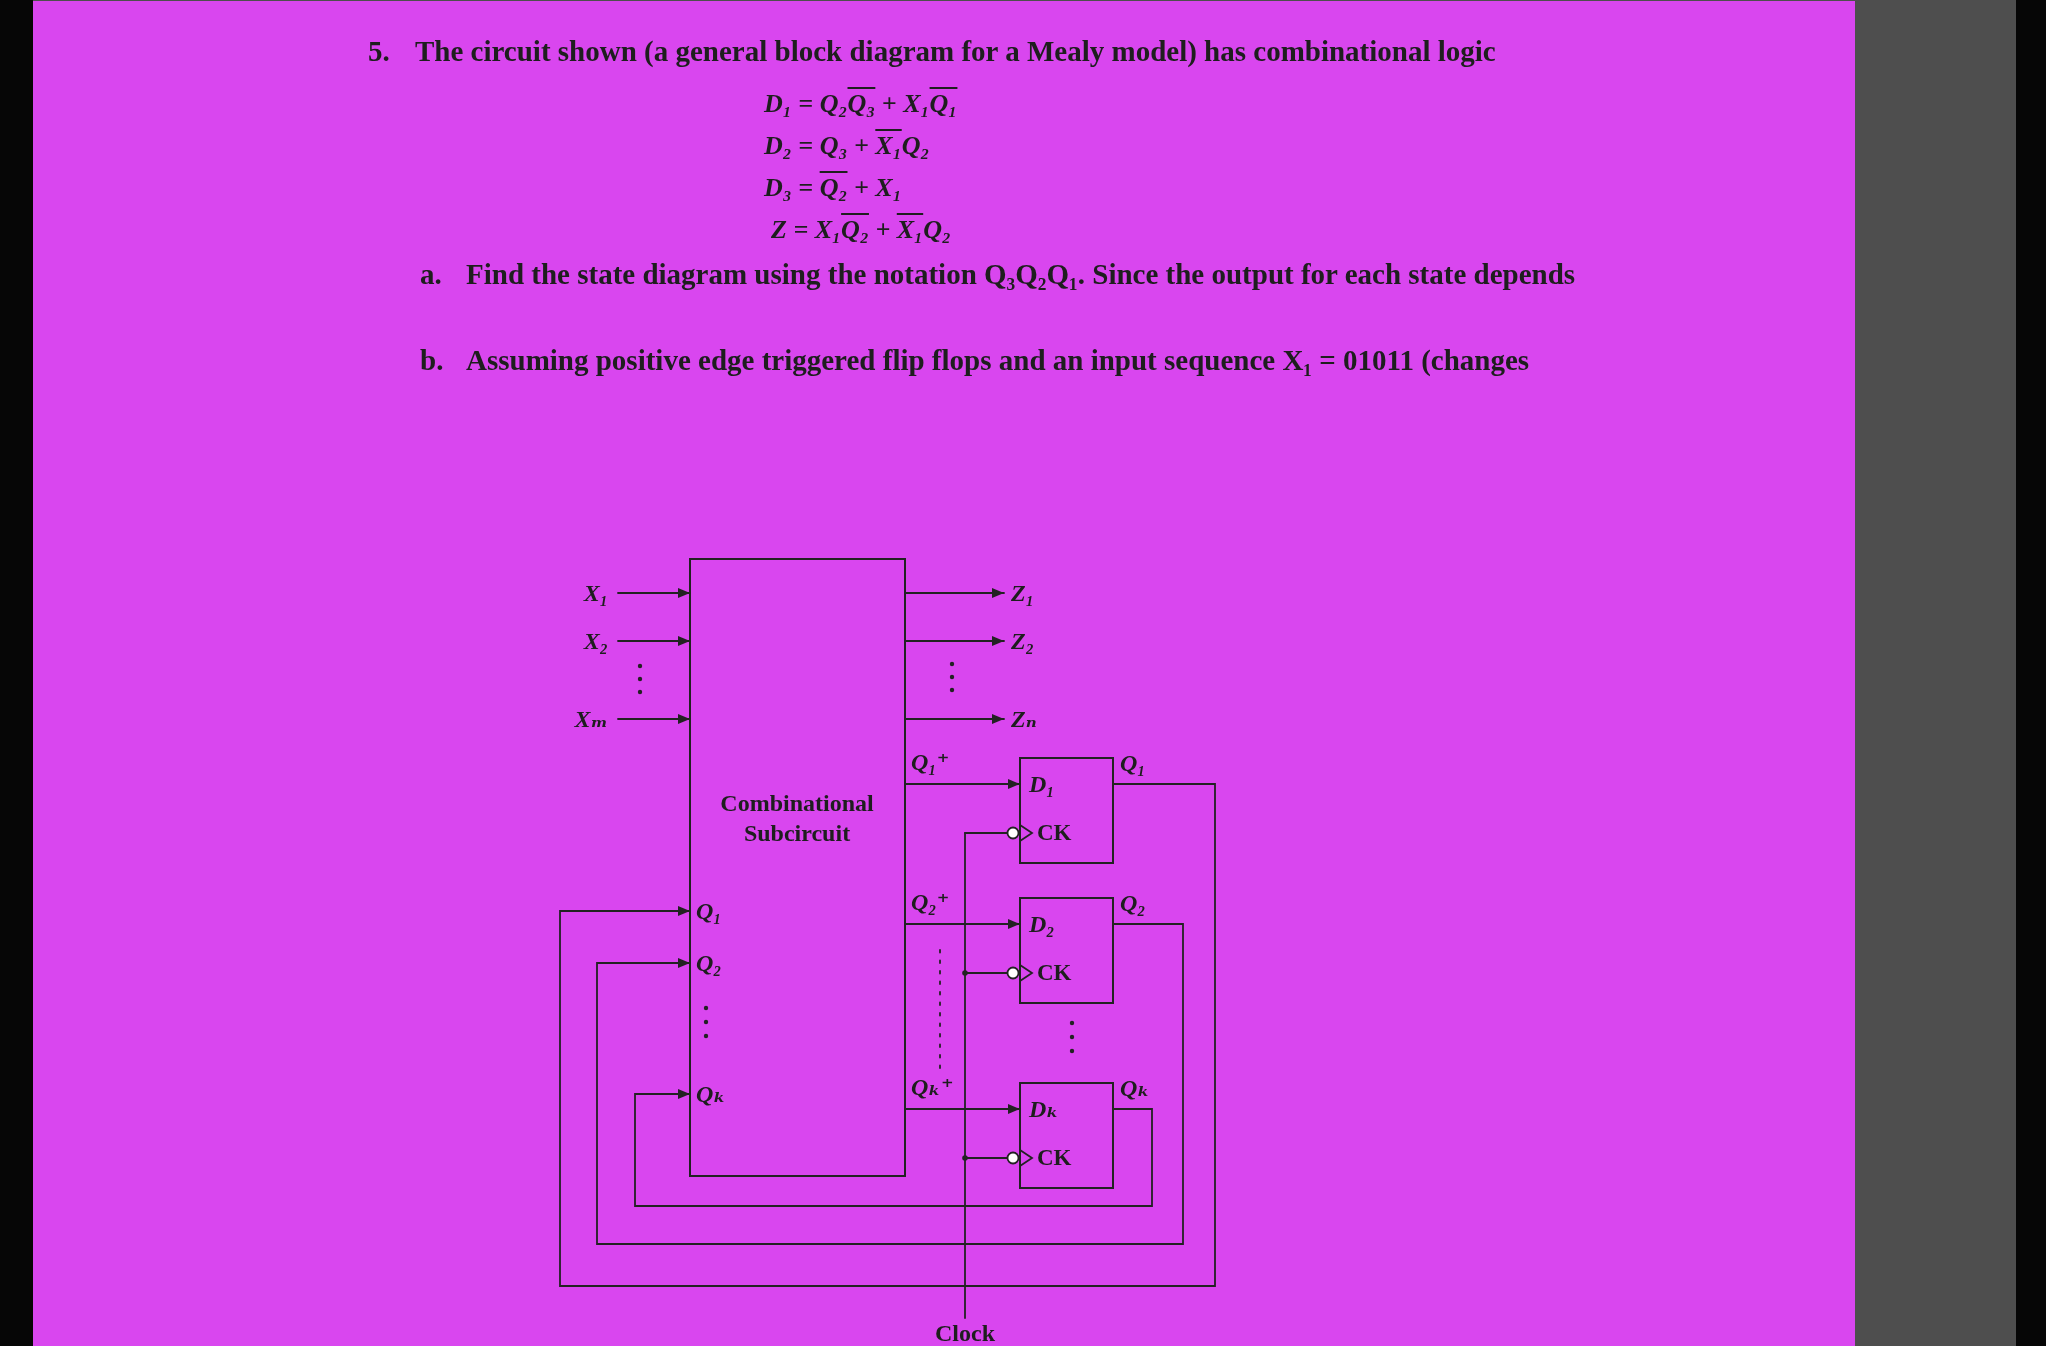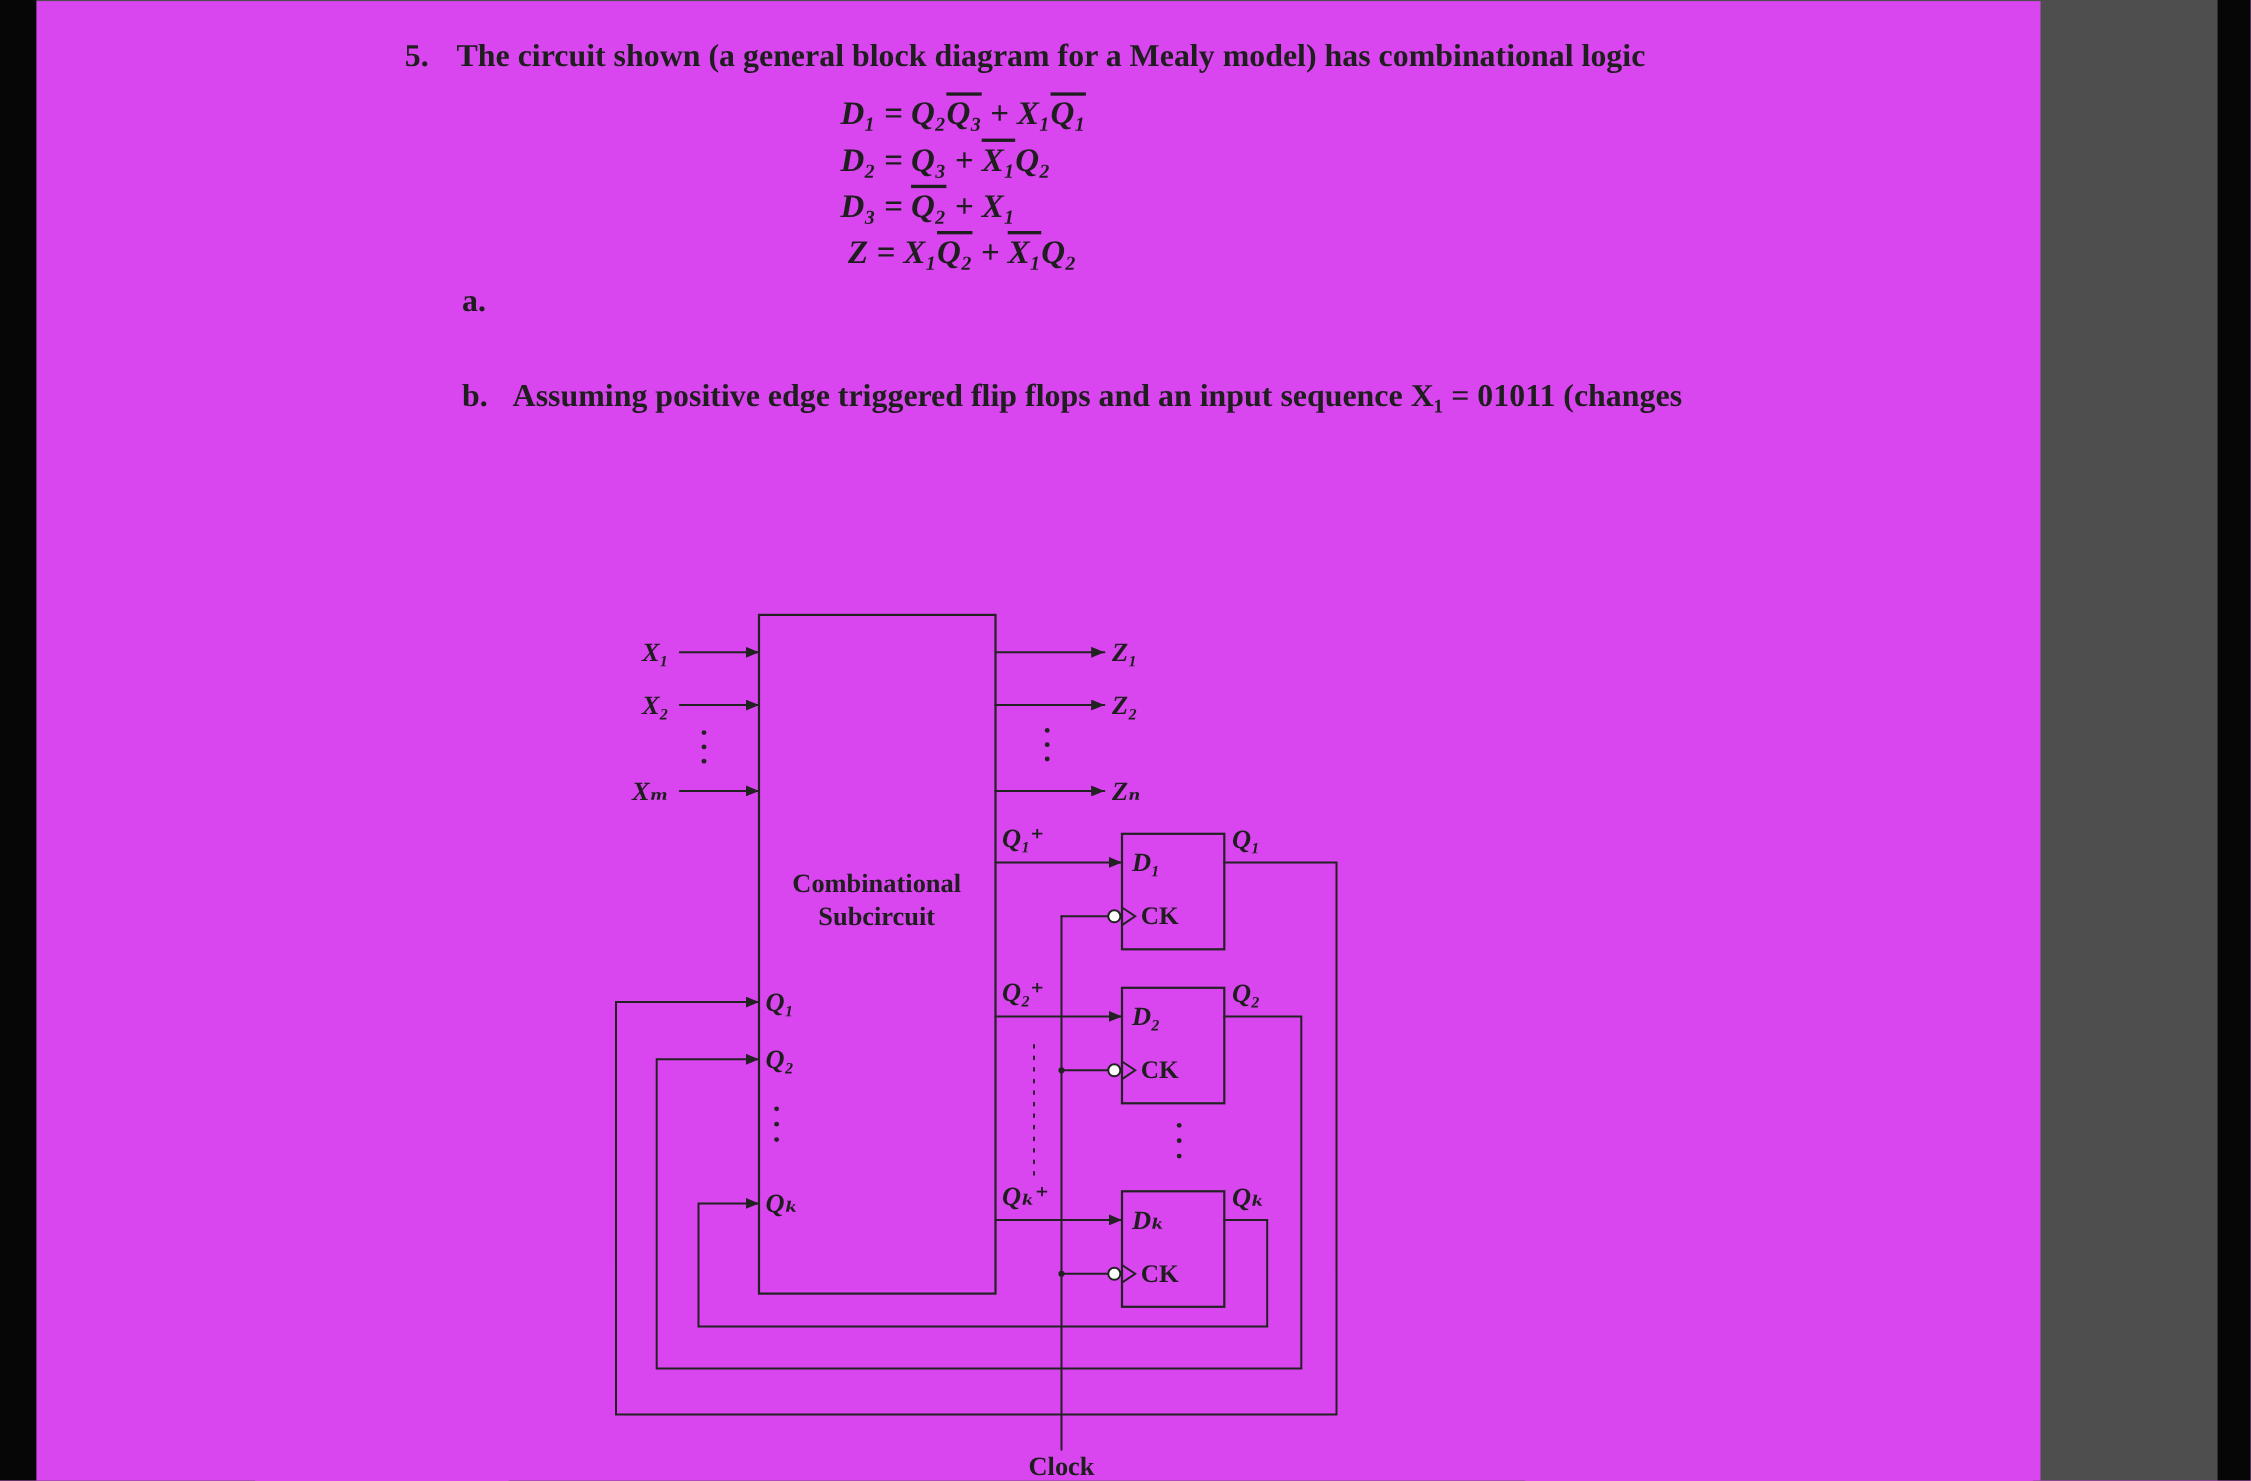--- a/index.html
+++ b/index.html
@@ -17,21 +17,21 @@
     position: absolute; left: 33px; top: 1px;
     width: 1822px; height: 1346px;
     background: #d946ef;
     font-weight: bold;
   }
   .title-row { position: absolute; left: 335px; top: 34px; font-size: 29px; white-space: nowrap; }
   .num { display: inline-block; width: 47px; }
 
   .equations {
     position: absolute; left: 731px; top: 82px;
-    font-size: 30px; font-style: italic; line-height: 42px; white-space: nowrap;
+    font-size: 26px; font-style: italic; line-height: 42px; white-space: nowrap;
   }
   .eq-line:nth-child(4) { margin-left: 7px; }
   .ov { text-decoration: overline; }
 
   .item { position: absolute; display: flex; font-size: 29px; line-height: 43px; white-space: nowrap; }
   .item .item-label { width: 46px; flex: none; }
   .item-a { left: 387px; top: 252px; }
   .item-b { left: 387px; top: 338px; }
 
   svg.diagram { position: absolute; left: 507px; top: 545px; }
@@ -61,20 +61,21 @@
   <div class="equations">
     <div class="eq-line"><span>D₁ = Q₂</span><span class="ov">Q₃</span><span> + X₁</span><span class="ov">Q₁</span></div>
     <div class="eq-line"><span>D₂ = Q₃ + </span><span class="ov">X₁</span><span>Q₂</span></div>
     <div class="eq-line"><span>D₃ = </span><span class="ov">Q₂</span><span> + X₁</span></div>
     <div class="eq-line"><span>Z = X₁</span><span class="ov">Q₂</span><span> + </span><span class="ov">X₁</span><span>Q₂</span></div>
   </div>
 
   <div class="item item-a">
     <span class="item-label">a.</span>
     <div class="item-lines">
+      <div>Find the state diagram using the notation Q₃Q₂Q₁. Since the output for each state depends</div>
     </div>
   </div>
 
   <div class="item item-b">
     <span class="item-label">b.</span>
     <div class="item-lines">
       <div>Assuming positive edge triggered flip flops and an input sequence X₁ = 01011 (changes</div>
     </div>
   </div>
 

